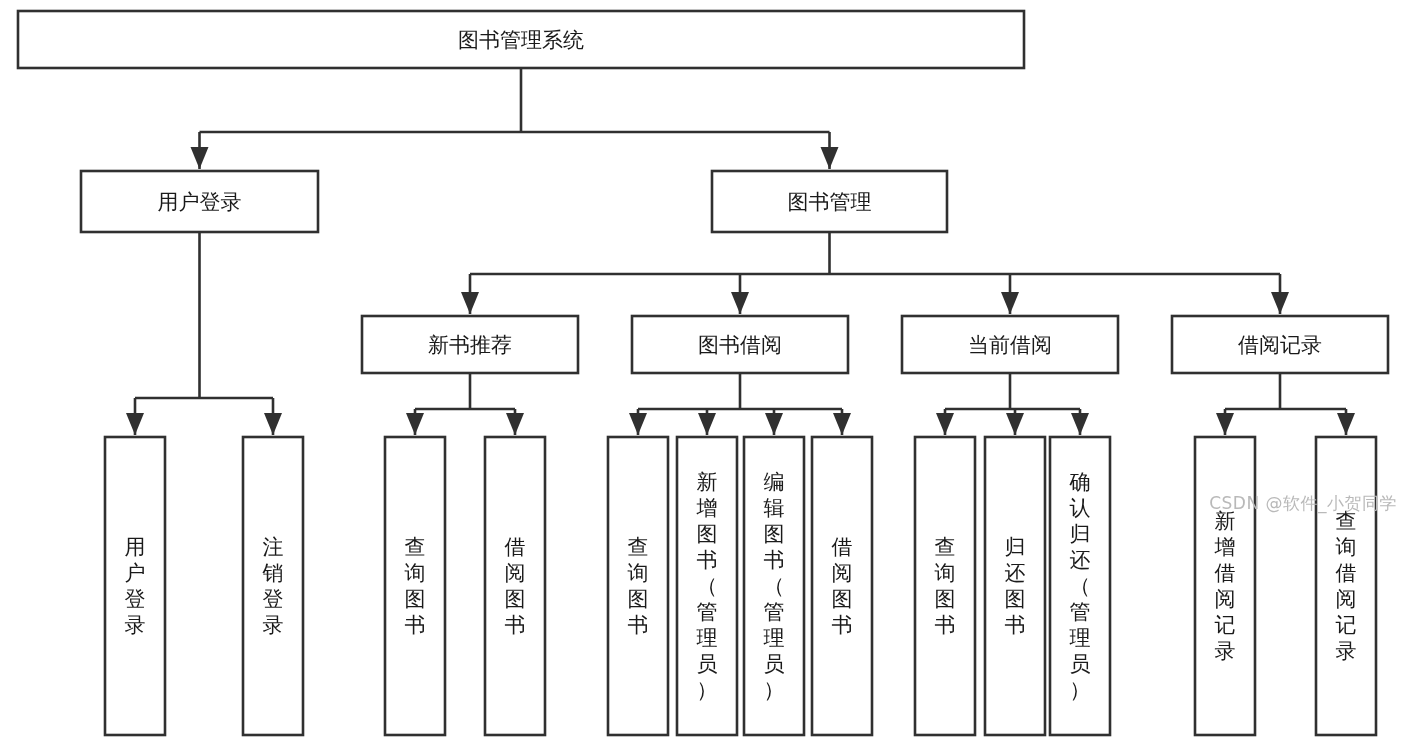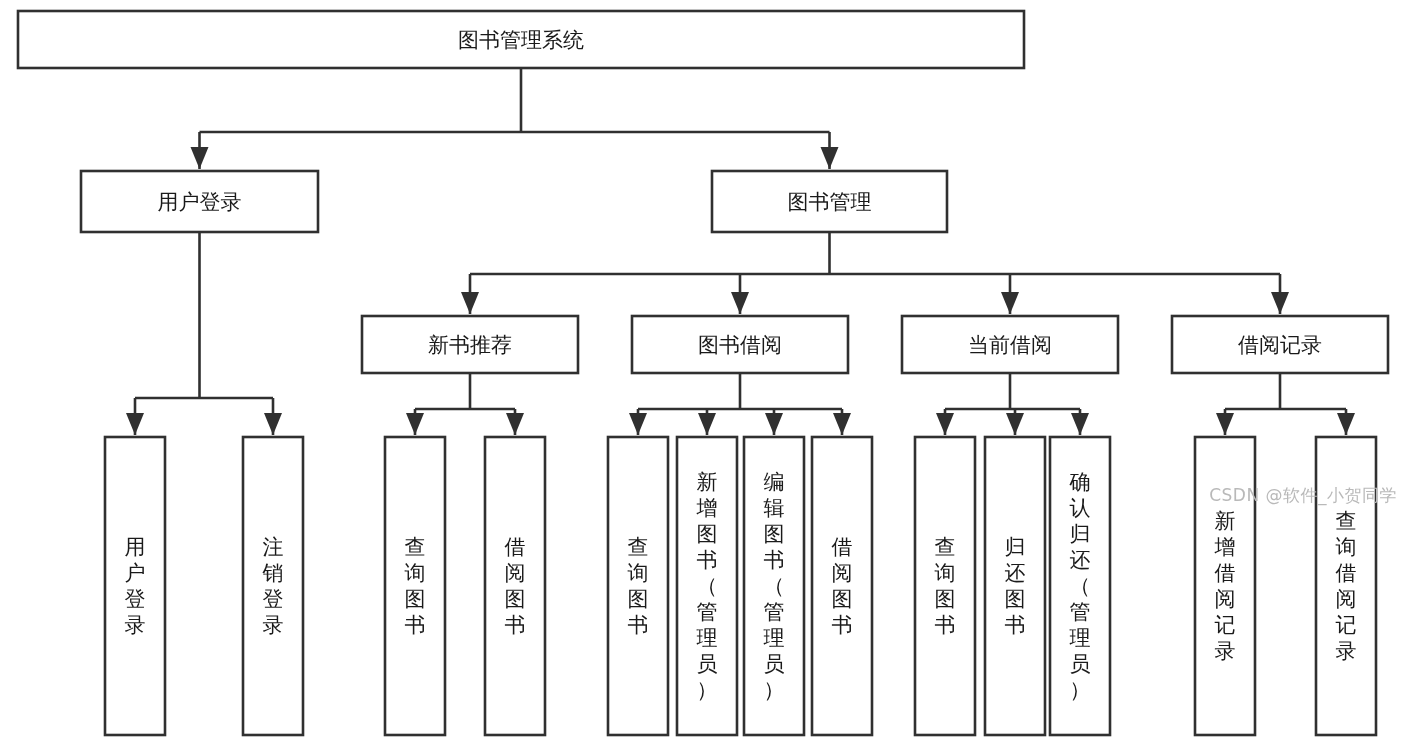--- a/index.html
+++ b/index.html
@@ -50,21 +50,21 @@
   }
   .node-label-v {
     fill: #1a1a1a;
     font-family: "DejaVu Sans", "Liberation Sans", sans-serif;
     font-size: 21px;
     text-anchor: middle;
   }
   .watermark-text {
     position: absolute;
     right: 8px;
-    bottom: 20px;
+    bottom: 12px;
     font-family: "DejaVu Sans", "Liberation Sans", sans-serif;
     font-size: 17px;
     color: #b9b9b9;
     white-space: nowrap;
     letter-spacing: 0.5px;
   }
 </style>
 </head>
 <body>
 

